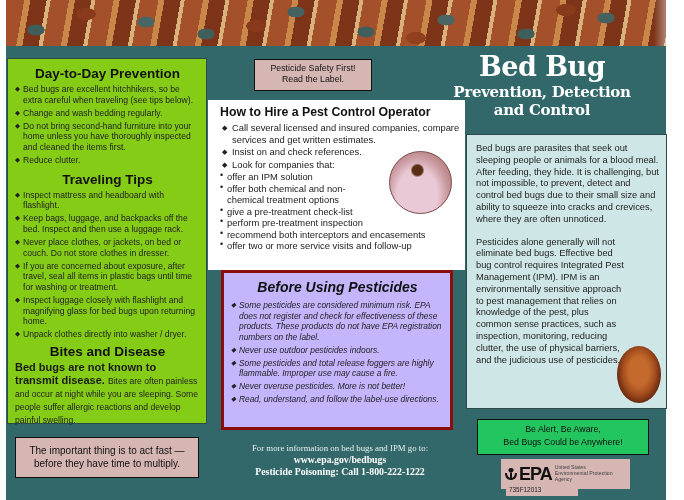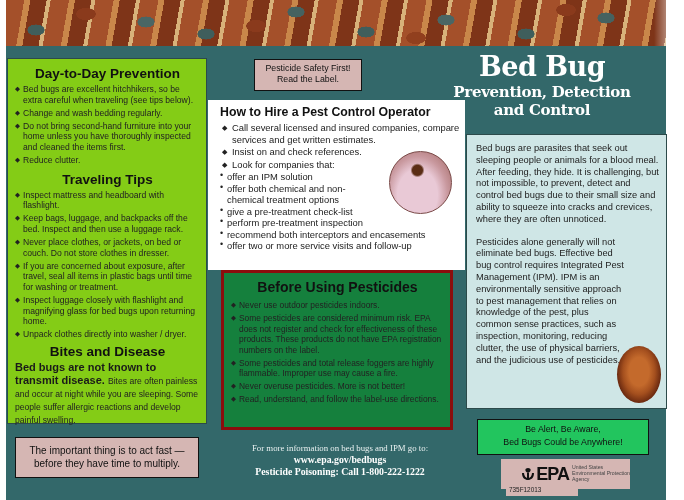--- a/index.html
+++ b/index.html
@@ -40,21 +40,21 @@
   .bites-text { font-size: 8.6px; line-height: 11px; color: #222; margin-top: 0px; }
 
   .callout-left {
     position: absolute; left: 15px; top: 437px; width: 184px; height: 41px;
     background: #d5b6b3; border: 1.5px solid #111; text-align: center;
     font-size: 10px; line-height: 13px; padding-top: 6px; color: #111;
   }
 
   
   .safety-box {
-    position: absolute; left: 254px; top: 59px; width: 108px; height: 32px;
+    position: absolute; left: 254px; top: 59px; width: 118px; height: 32px;
     background: #d5b6b3; border: 1.5px solid #111; text-align: center;
     font-size: 8.8px; line-height: 11px; padding-top: 3px; color: #111;
   }
   .hire-panel {
     position: absolute; left: 208px; top: 100px; width: 257px; height: 170px;
     background: #ffffff; padding: 5px 0 0 12px;
   }
   .hire-panel h2 { font-size: 12.3px; font-weight: bold; color: #111; margin-bottom: 3px; }
   .hire-list { list-style: none; }
   .hire-list li { font-size: 9.4px; line-height: 11.5px; position: relative; padding-left: 12px; color: #222; margin-bottom: 1px; }
@@ -65,21 +65,21 @@
 
   .finger-photo {
     position: absolute; left: 389px; top: 151px; width: 63px; height: 63px; border-radius: 50%;
     background: radial-gradient(circle at 45% 30%, #5a2d15 0 5px, transparent 7px),
                 radial-gradient(ellipse at 45% 70%, #e9c9d6 0 20px, #c9999f 30px, #a26864 45px);
     border: 1px solid #7a4a48;
   }
 
   .pesticide-panel {
     position: absolute; left: 221px; top: 270px; width: 232px; height: 160px;
-    background: #15803d; border: 3px solid #8b0d0d; padding: 6px 6px 0 7px;
+    background: #c4b5fd; border: 3px solid #8b0d0d; padding: 6px 6px 0 7px; font-style: italic;
   }
   .pesticide-panel h2 { font-size: 14px; font-weight: bold; text-align: center; color: #111; margin-bottom: 5px; }
   .pesticide-panel ul { list-style: none; }
   .pesticide-panel li { font-size: 8.4px; line-height: 10.5px; position: relative; padding-left: 8px; color: #222; margin-bottom: 2.5px; }
   .pesticide-panel li .bullet { position: absolute; left: 0; top: 0; font-size: 6.5px; }
 
   .info-footer { position: absolute; left: 215px; top: 442px; width: 250px; text-align: center; color: #ffffff; font-family: Liberation Serif, serif; }
   .info-footer .line1 { font-size: 8.8px; line-height: 12px; color: #e8f0f0; }
   .info-footer .line2 { font-size: 9.8px; font-weight: bold; line-height: 12px; }
   .info-footer .line3 { font-size: 9.8px; font-weight: bold; line-height: 12px; }
@@ -100,21 +100,21 @@
     background: radial-gradient(ellipse at 50% 45%, #c46a2c 0 10px, #a44f1e 16px, #6b2a10 22px, #e6e6e0 24px);
   }
 
   .alert-box {
     position: absolute; left: 477px; top: 419px; width: 172px; height: 36px;
     background: #22c55e; border: 1.5px solid #111; text-align: center;
     font-size: 8.8px; line-height: 12.5px; padding-top: 3px; color: #111;
   }
   .epa-logo-box {
     position: absolute; left: 501px; top: 459px; width: 129px; height: 30px;
-    background: #d5b6b3; display: flex; align-items: center; padding-left: 3px; justify-content: flex-end;
+    background: #d5b6b3; display: flex; align-items: center; padding-left: 3px;
   }
   .epa-mark { font-size: 18px; font-weight: bold; color: #111; letter-spacing: -1px; line-height: 18px; display: flex; align-items: center; }
   .epa-glyph { width: 14px; height: 14px; margin-right: 1px; position: relative; }
   .epa-agency { font-size: 5.2px; line-height: 5.8px; color: #444; margin-left: 3px; }
   .doc-number {
     position: absolute; left: 506px; top: 484px; width: 72px; height: 12px;
     background: #d5b6b3; font-size: 6.4px; line-height: 12px; padding-left: 3px; color: #222;
   }
 </style>
 </head>
@@ -176,22 +176,22 @@
     <li><span class="bullet">•</span><span>perform pre-treatment inspection</span></li>
     <li><span class="bullet">•</span><span>recommend both interceptors and encasements</span></li>
     <li><span class="bullet">•</span><span>offer two or more service visits and follow-up</span></li>
   </ul>
 </div>
 <div class="finger-photo"></div>
 
 <div class="pesticide-panel">
   <h2>Before Using Pesticides</h2>
   <ul>
+    <li><span class="bullet">◆</span><span>Some pesticides are considered minimum risk. EPA does not register and check for effectiveness of these products.  These products do not have EPA registration numbers on the label.</span></li>
     <li><span class="bullet">◆</span><span>Never use outdoor pesticides indoors.</span></li>
-    <li><span class="bullet">◆</span><span>Some pesticides are considered minimum risk. EPA does not register and check for effectiveness of these products.  These products do not have EPA registration numbers on the label.</span></li>
     <li><span class="bullet">◆</span><span>Some pesticides and total release foggers are highly flammable. Improper use may cause a fire.</span></li>
     <li><span class="bullet">◆</span><span>Never overuse pesticides. More is not better!</span></li>
     <li><span class="bullet">◆</span><span>Read, understand, and follow the label-use directions.</span></li>
   </ul>
 </div>
 
 <div class="info-footer">
   <div class="line1">For more information on bed bugs and IPM go to:</div>
   <div class="line2">www.epa.gov/bedbugs</div>
   <div class="line3">Pesticide Poisoning: Call 1-800-222-1222</div>

